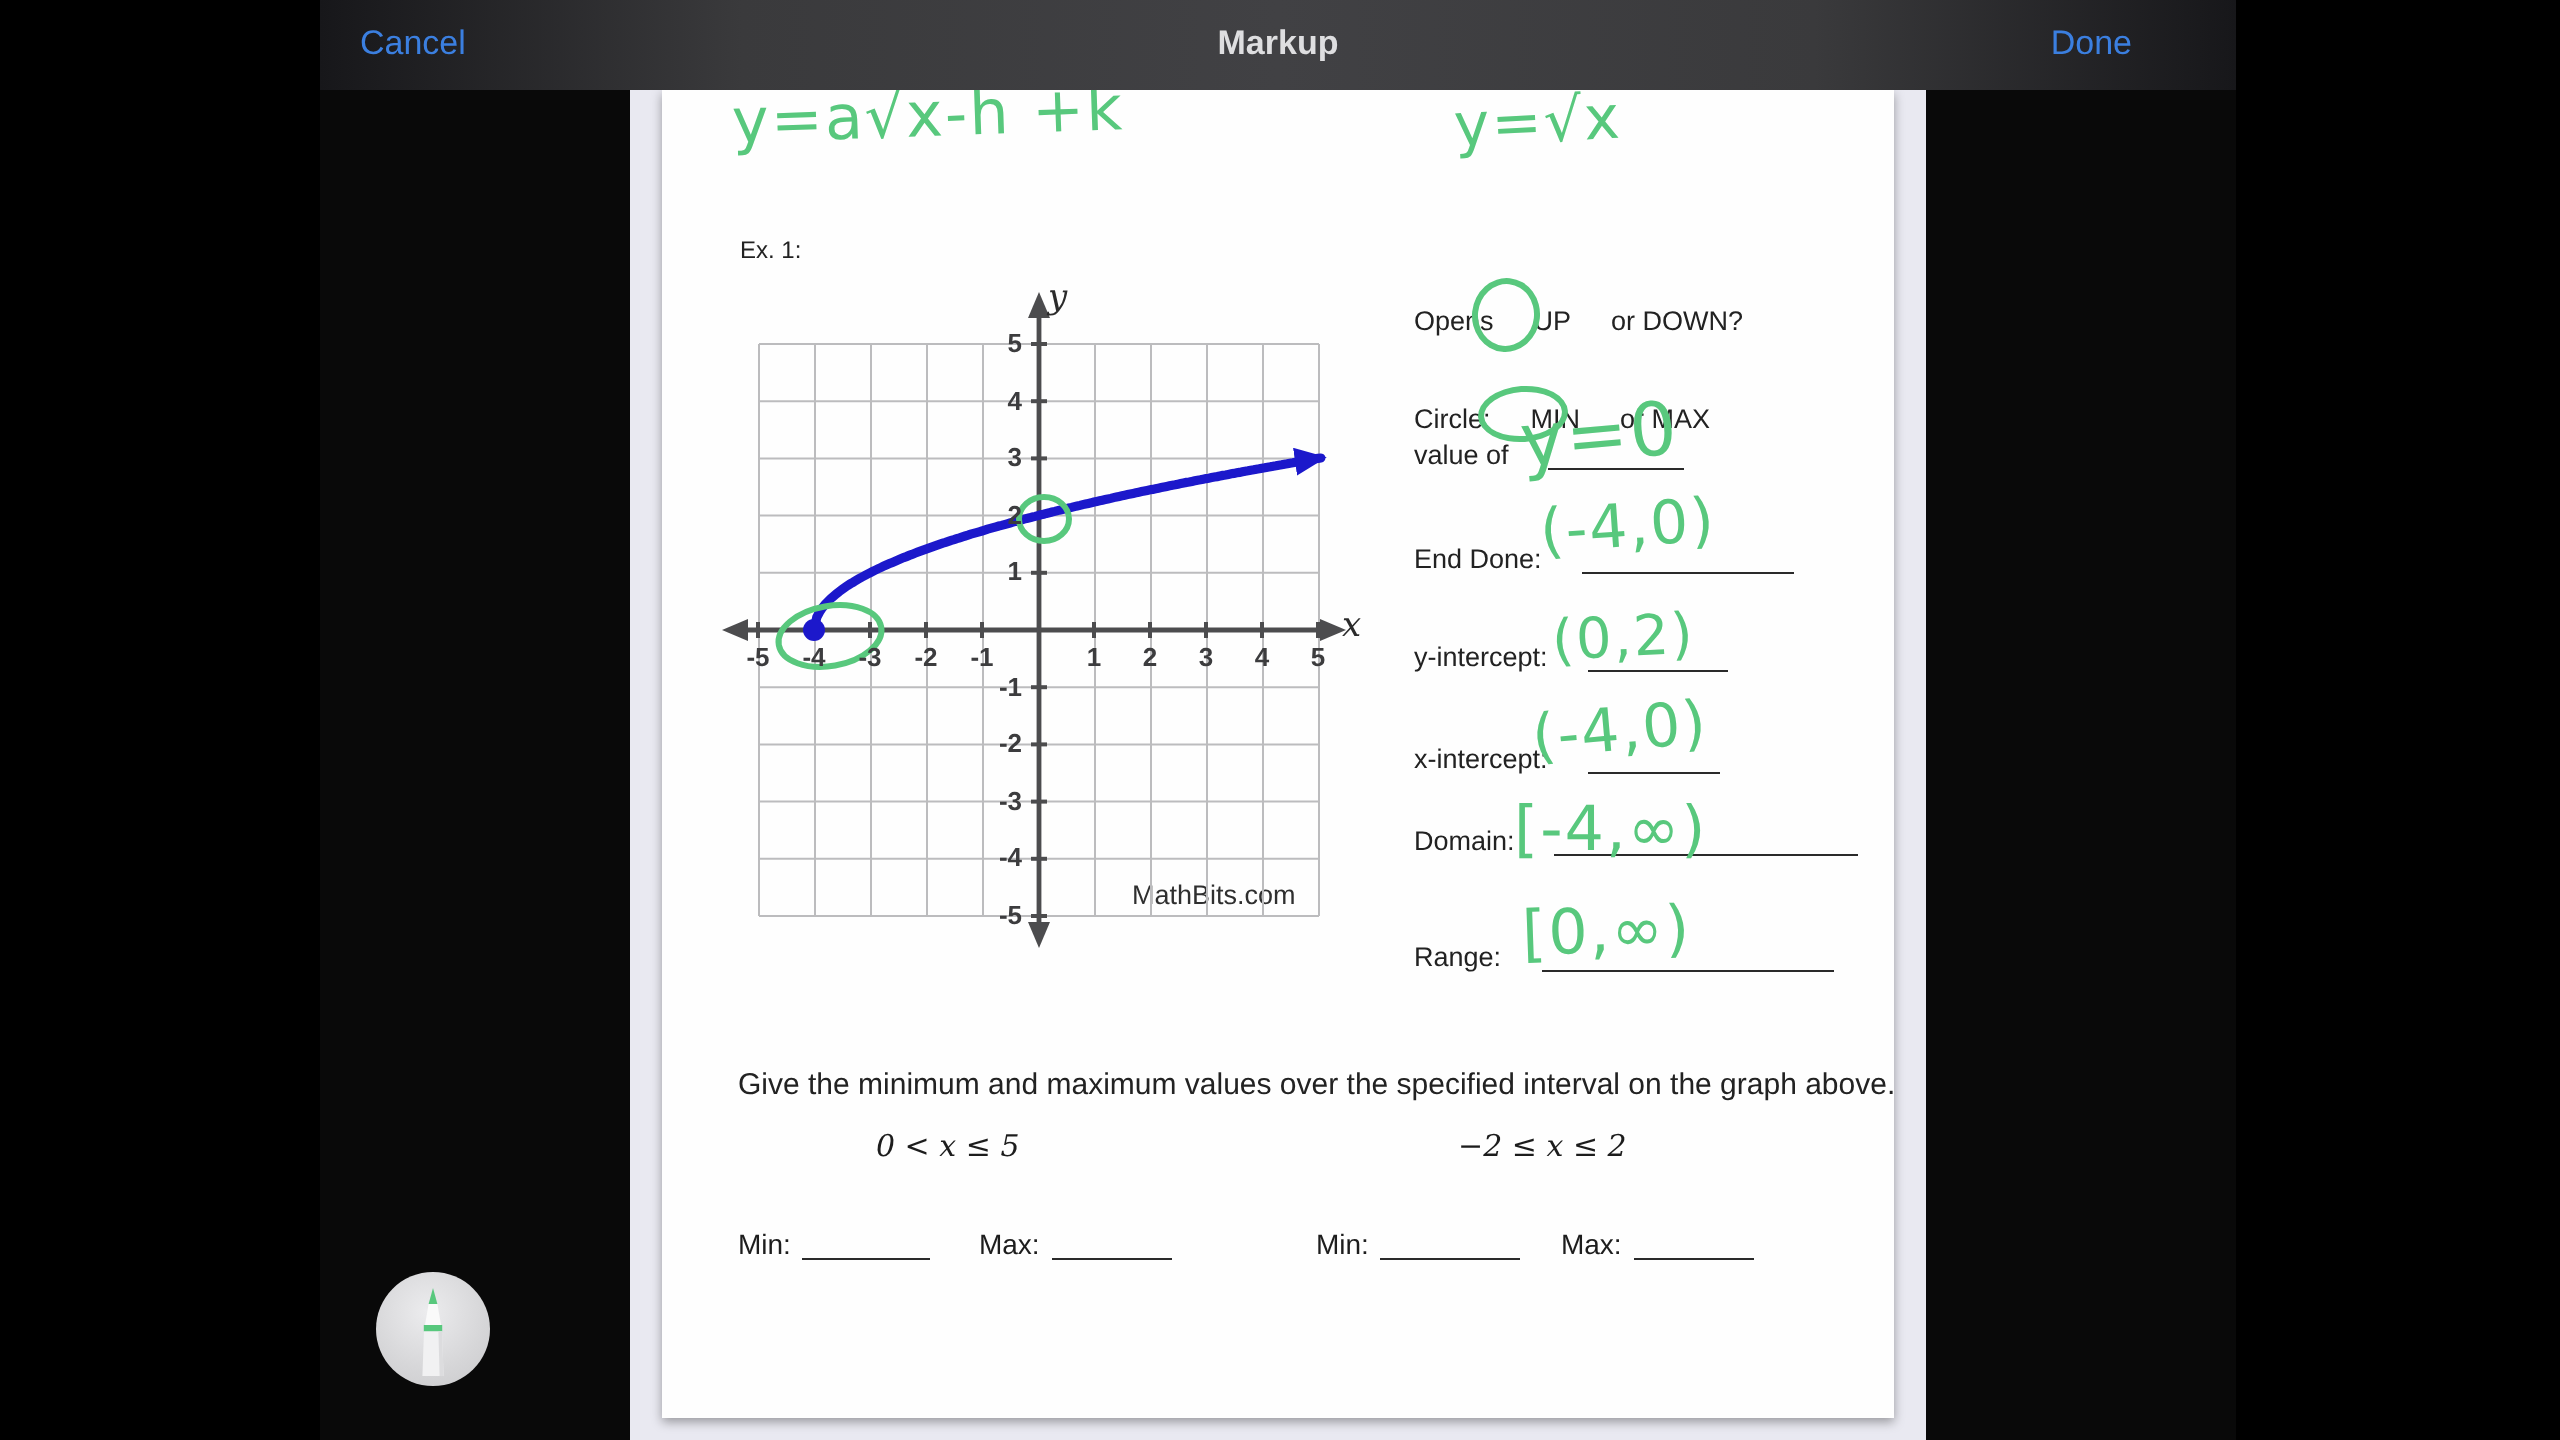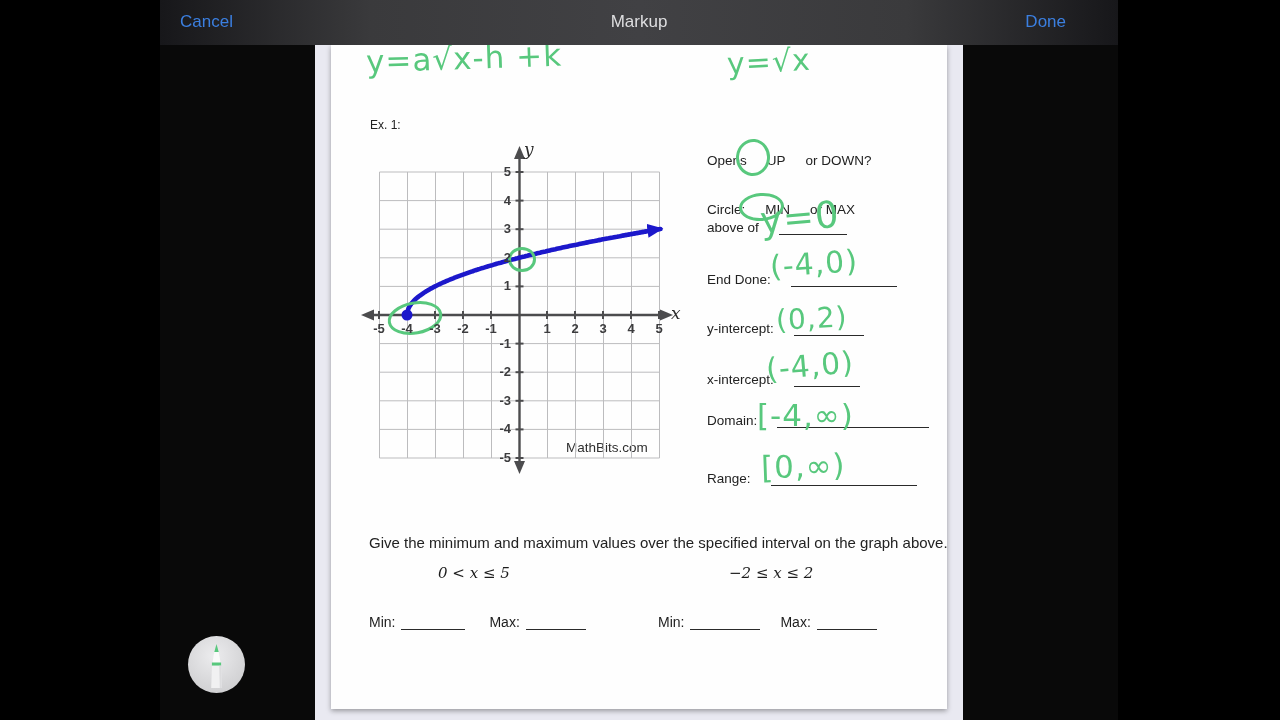--- a/index.html
+++ b/index.html
@@ -8,21 +8,21 @@
            font-family:"Liberation Sans", sans-serif;padding-left:16px; }
 
   .video-area { position:absolute; left:160px; top:0; width:958px; height:720px; background:#090909; }
 
   
   .topbar { position:absolute; left:160px; top:0; width:958px; height:45px;
             background:linear-gradient(90deg,#17171a 0%,#3a3a3c 22%,#414144 50%,#3a3a3c 78%,#17171a 100%);
             display:flex; align-items:center; z-index:30; }
   .bar-btn { font-size:17px; color:#3b7fe0; position:absolute; top:12px; cursor:pointer; }
   .bar-title { position:absolute; left:0; right:0; top:12px; text-align:center;
-               color:#dedee0; font-size:17px; font-weight:400; }
+               color:#dedee0; font-size:17px; font-weight:700; }
 
   
   .canvas-bg { position:absolute; left:315px; top:45px; width:648px; height:675px; background:#e9e9f1; }
   .page { position:absolute; left:331px; top:45px; width:616px; height:664px; background:#fefefe;
           box-shadow:0 2px 5px rgba(0,0,0,.35); }
 
   .wtext { position:absolute; color:#222; font-size:15px; white-space:nowrap; }
   .serif-math { font-family:"DejaVu Serif", serif; font-style:italic; font-size:15px; color:#1c1c1c; }
 
   .green { color:#58c87d; font-family:"DejaVu Sans", sans-serif; white-space:nowrap;
@@ -146,21 +146,21 @@
   <div class="green-ellipse" style="left:736px; top:139px; width:34px; height:37px; transform:rotate(6deg);"></div>
 
   <div class="qrow" style="top:202px;">
     <span>Circle:</span>
     <span>MIN</span>
     <span>or MAX</span>
   </div>
   <div class="green-ellipse" style="left:739px; top:193px; width:45px; height:28px; transform:rotate(-4deg);"></div>
 
   <div class="qrow" style="top:220px;">
-    <span>above of</span>
+    <span>value of</span>
     <span class="blank" style="width:68px;"></span>
   </div>
   <div class="green" style="left:760px; top:196px; font-size:37px; transform:rotate(-5deg);">y=0</div>
 
   <div class="qrow" style="top:272px;">
     <span>End Done:</span>
     <span class="blank" style="width:106px;"></span>
   </div>
   <div class="green" style="left:770px; top:246px; font-size:30px; transform:rotate(-4deg);">(-4,0)</div>
 

